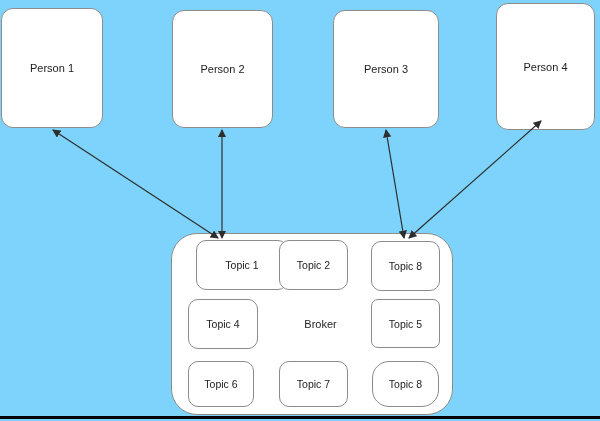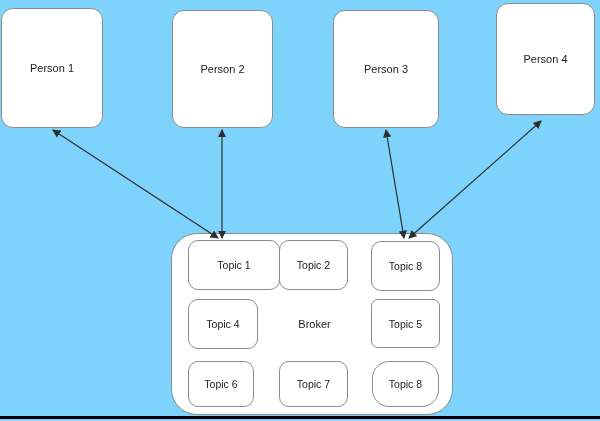--- a/index.html
+++ b/index.html
@@ -36,30 +36,30 @@
     border: 1px solid #8c8c8c;
     border-radius: 26px;
     left: 171px; top: 233px; width: 282px; height: 182px;
   }
   .topic {
     border-radius: 10px;
     font-size: 10.5px;
   }
   .broker-label {
     position: absolute;
-    left: 280px; top: 299px; width: 69px; height: 50px;
+    left: 286px; top: 299px; width: 69px; height: 50px;
     display: flex; align-items: center; justify-content: center;
     font-size: 11px; color: #222222;
   }
   
   .p1 { left: 1px;   top: 8px;  width: 102px; height: 120px; }
   .p2 { left: 172px; top: 10px; width: 101px; height: 118px; }
   .p3 { left: 333px; top: 10px; width: 106px; height: 118px; }
-  .p4 { left: 496px; top: 3px;  width: 99px;  height: 112px; }
-  .t1 { left: 188px; top: 240px; width: 92px; height: 50px; }
+  .p4 { left: 496px; top: 3px;  width: 99px;  height: 127px; }
+  .t1 { left: 196px; top: 240px; width: 92px; height: 50px; }
   .t2 { left: 279px; top: 240px; width: 69px; height: 50px; align-items: center; }
   .t3 { left: 371px; top: 241px; width: 69px; height: 50px; }
   .t4 { left: 188px; top: 299px; width: 70px; height: 50px; }
   .t5 { left: 371px; top: 299px; width: 69px; height: 49px; border-radius: 7px; }
   .t6 { left: 188px; top: 361px; width: 66px; height: 46px; }
   .t7 { left: 279px; top: 361px; width: 69px; height: 46px; }
   .t8 { left: 372px; top: 361px; width: 67px; height: 46px; border-radius: 17px; }
   .arrow-layer {
     position: absolute;
     left: 0; top: 0; width: 600px; height: 421px;

